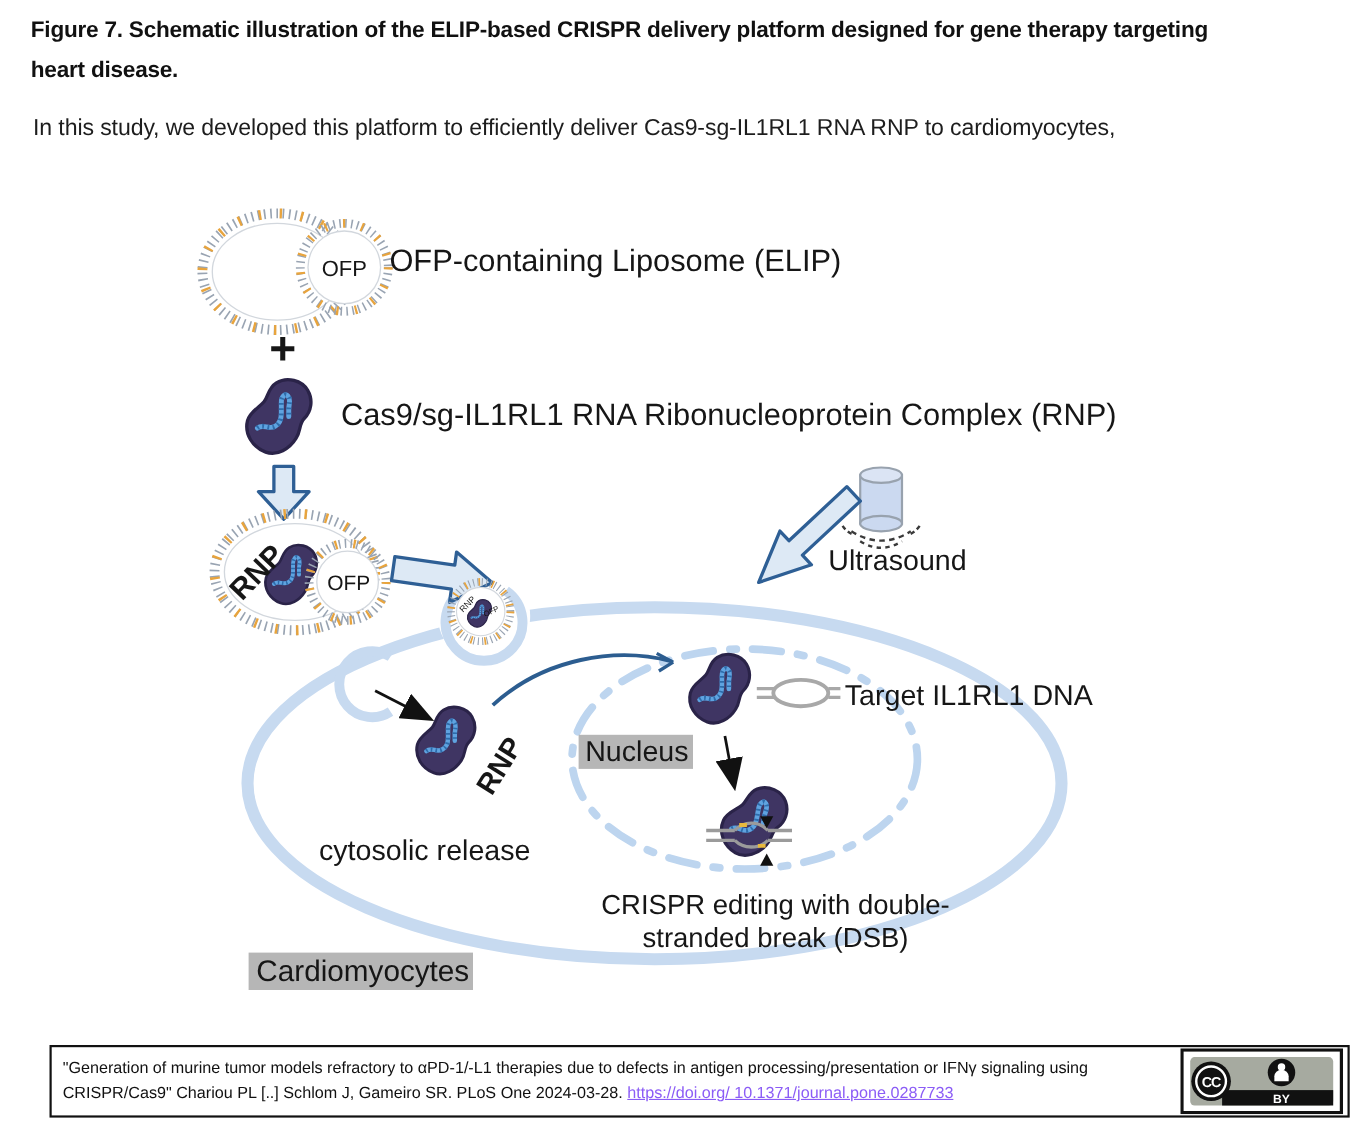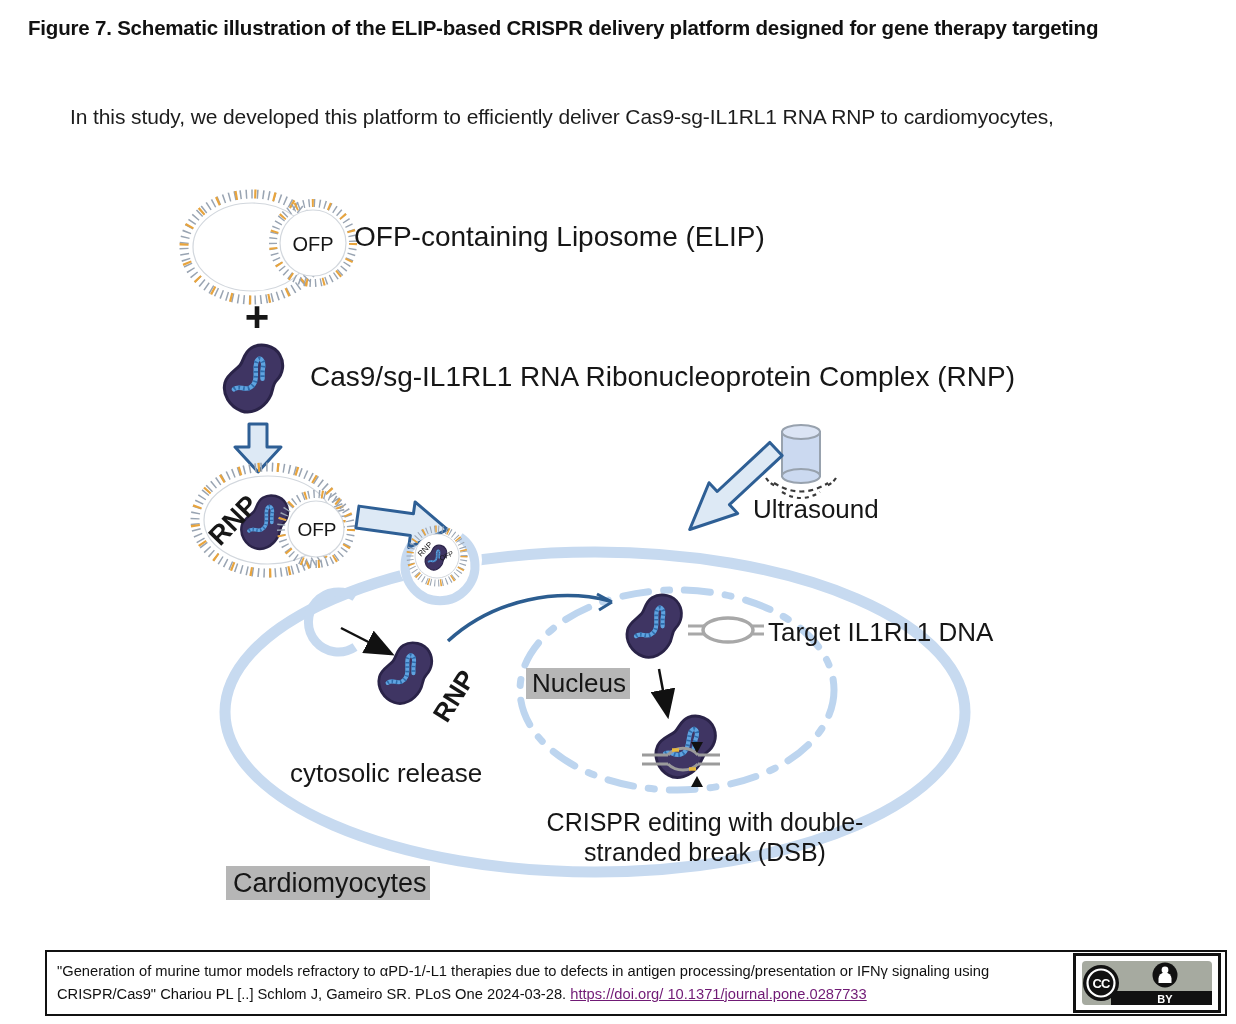--- a/index.html
+++ b/index.html
@@ -1,38 +1,39 @@
 <!DOCTYPE html>
 <html><head>
 <meta charset="utf-8">
 <style>
   html,body{margin:0;padding:0;background:#ffffff;}
   body{font-family:"Liberation Sans","DejaVu Sans",sans-serif;}
   .page{position:relative;width:1236px;height:1024px;background:#fff;overflow:hidden;}
   .title{position:absolute;left:28px;top:10px;width:1200px;font-size:20.5px;font-weight:bold;
          color:#111;line-height:36px;letter-spacing:-0.2px;}
   .desc{position:absolute;left:30px;top:100px;width:1140px;font-size:21px;color:#1d1d1d;
-        line-height:34px;letter-spacing:-0.1px;margin-left:40px;}
+        line-height:34px;letter-spacing:-0.1px;}
   .diagram-svg{position:absolute;left:0;top:0;width:1236px;height:1024px;}
   .dg-label{font-family:"Liberation Sans","DejaVu Sans",sans-serif;fill:#161616;}
   .citation-box{position:absolute;left:45px;top:950px;width:1182px;height:66px;border:2px solid #111;
         box-sizing:border-box;display:flex;align-items:center;background:#fff;}
   .citation-text{padding:4px 8px 4px 10px;font-size:14.7px;line-height:23px;color:#111;flex:1 1 auto;
         white-space:nowrap;overflow:hidden;}
   .citation-text .jrnl{}
-  .citation-text a{color:#701a75;}
+  .citation-text a{color:#8b5cf6;}
   .cc-badge{flex:0 0 auto;margin-right:4px;}
 </style>
 </head>
 <body>
 
 <div class="page">
 
   <div class="title">
     <div>Figure 7. Schematic illustration of the ELIP-based CRISPR delivery platform designed for gene therapy targeting</div>
+    <div>heart disease.</div>
   </div>
 
   <div class="desc">
     <div>In this study, we developed this platform to efficiently deliver Cas9-sg-IL1RL1 RNA RNP to cardiomyocytes,</div>
   </div>
 
   <svg class="diagram-svg" viewBox="0 0 1236 1024" xmlns="http://www.w3.org/2000/svg">
     <defs>
       <marker id="ab" markerWidth="12" markerHeight="10" refX="9" refY="5" orient="auto">
         <path d="M0,0 L12,5 L0,10 Z" fill="#111"></path>

